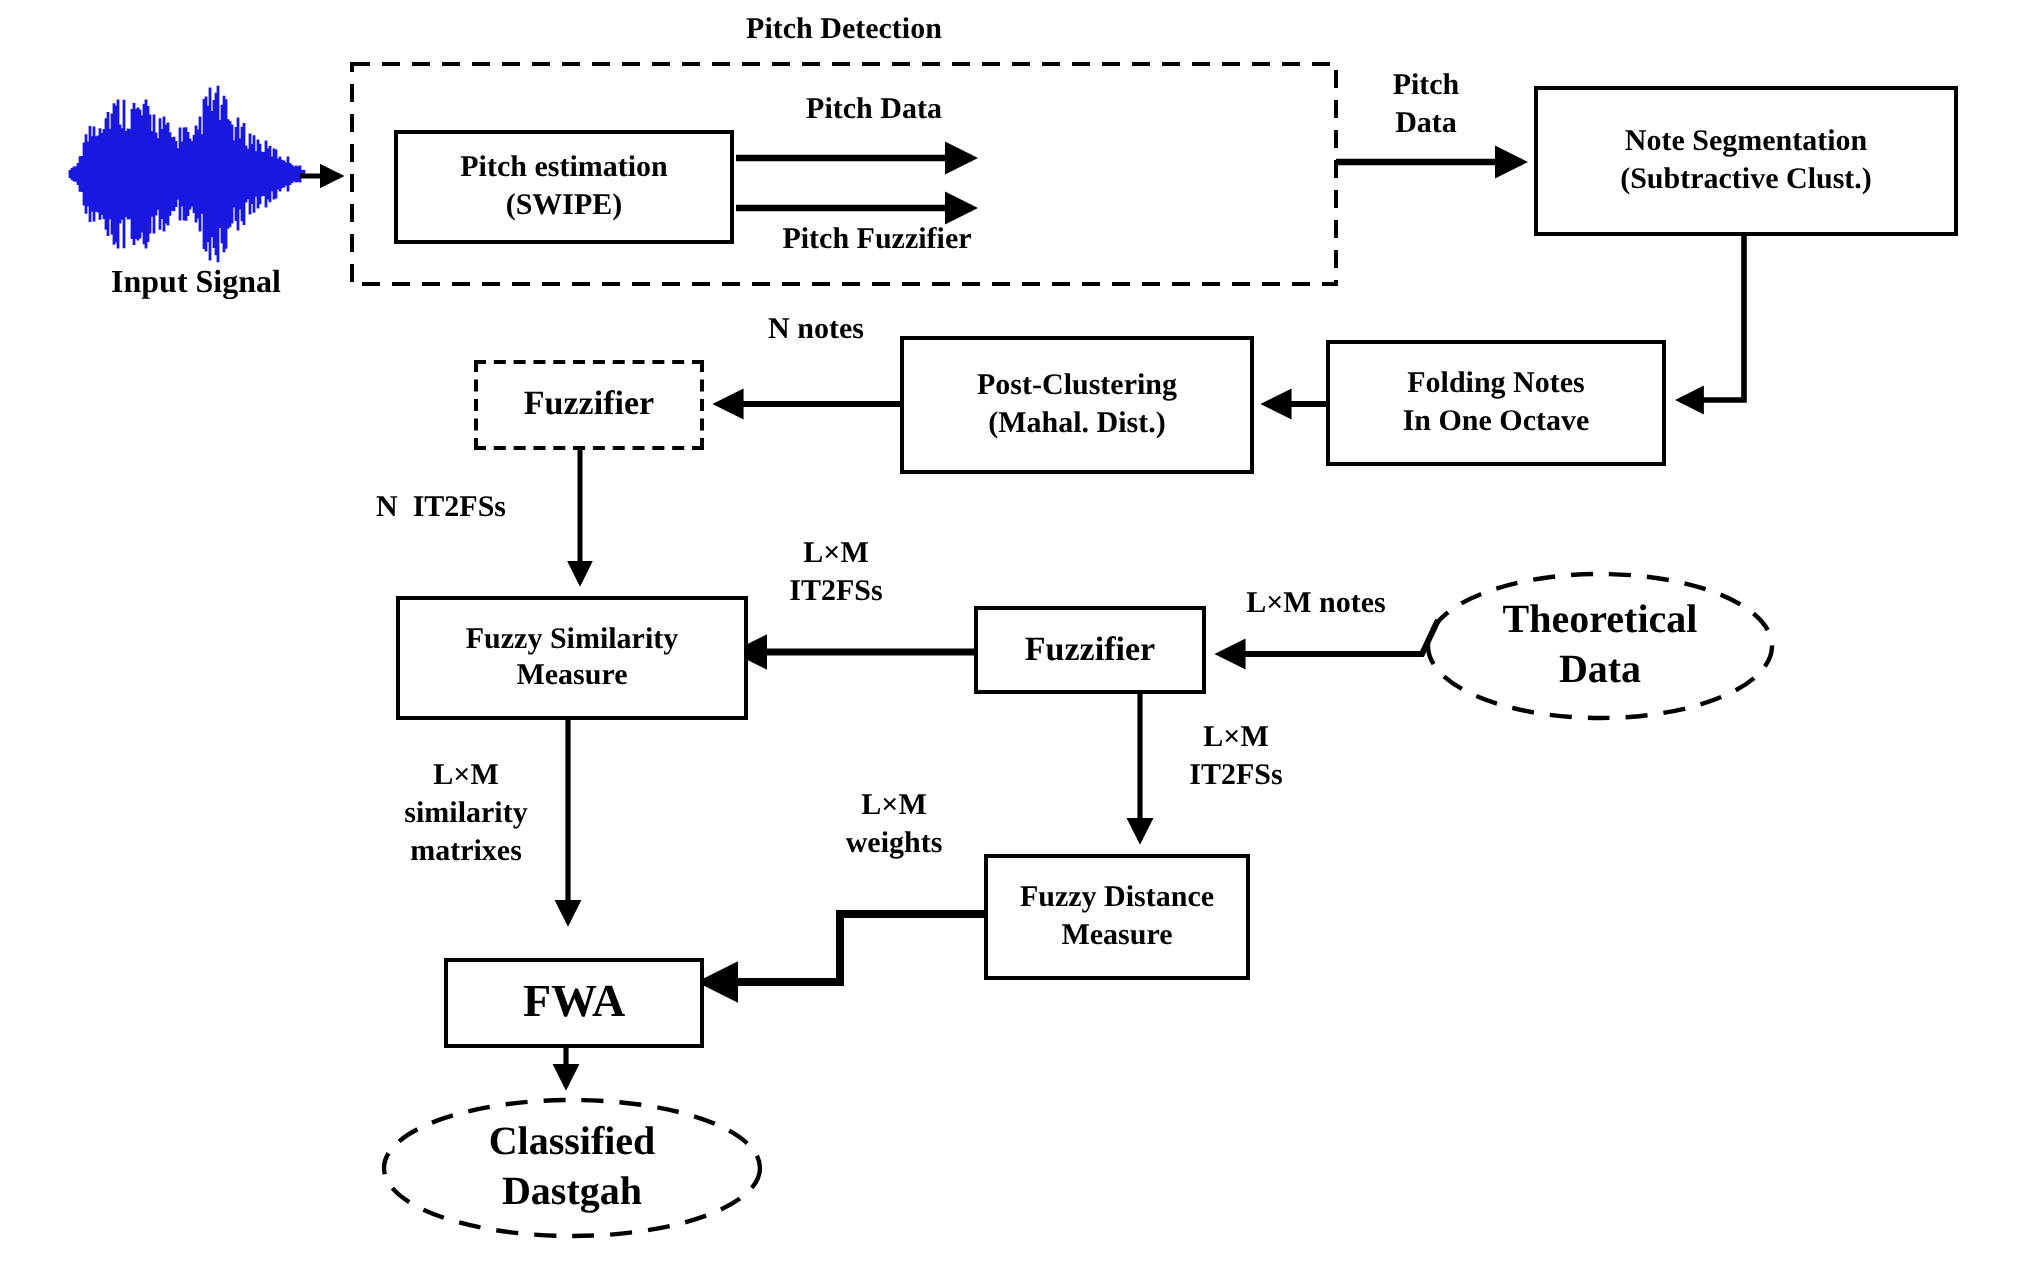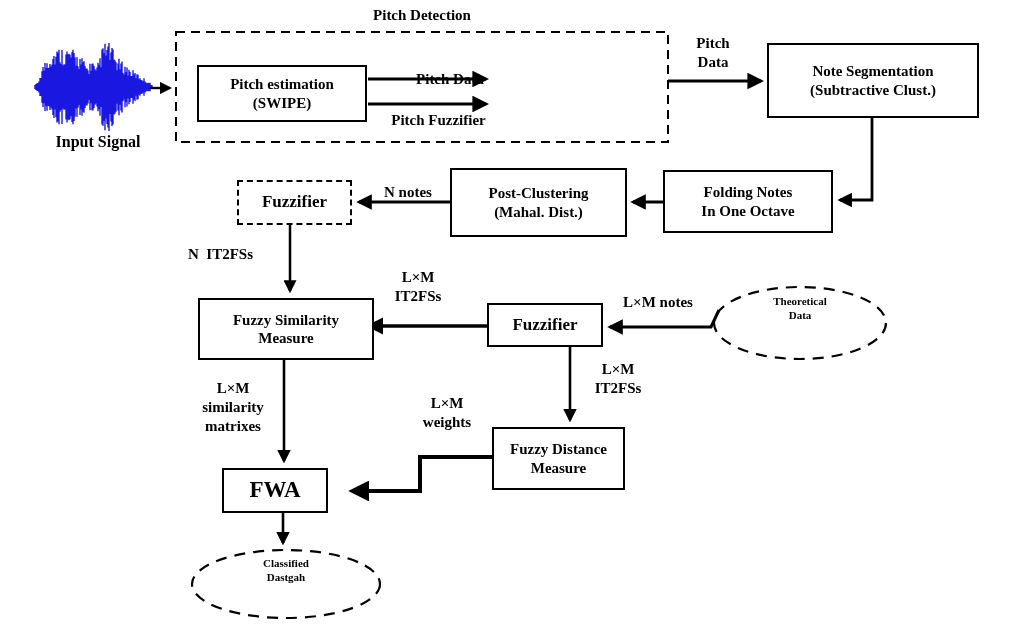--- a/index.html
+++ b/index.html
@@ -16,22 +16,22 @@
     text-align:center;font-size:15px;line-height:1.22;z-index:3;
   }
   .node.dashed{border:2px dashed #000;}
   .node.big{font-size:23px;}
   .elabel{
     position:absolute;text-align:center;font-size:15px;line-height:1.28;z-index:4;
     white-space:nowrap;
   }
   .elabel.pre{white-space:pre;margin-left:10px;}
   .ellipse-label{
-    position:absolute;display:flex;flex-direction:column;align-items:center;justify-content:flex-start;
-    text-align:center;font-size:11px;line-height:1.25;z-index:3;
+    position:absolute;display:flex;flex-direction:column;align-items:center;justify-content:center;
+    text-align:center;font-size:20px;line-height:1.25;z-index:3;
   }
   .caption{position:absolute;font-size:16px;z-index:4;}
   .wave{position:absolute;left:0;top:0;z-index:1;}
 </style>
 </head>
 <body>
 
 <div class="canvas">
 
   <svg class="wave" width="1012" height="643" aria-hidden="true">
@@ -107,39 +107,39 @@
   <div class="ellipse-label" style="left:724px;top:295px;width:152px;height:56px;">
     <div>Theoretical</div>
     <div>Data</div>
   </div>
 
   <div class="node" style="left:492px;top:427px;width:133px;height:63px;">
     <div>Fuzzy Distance</div>
     <div>Measure</div>
   </div>
 
-  <div class="node big" style="left:222px;top:468px;width:106px;height:45px;">
+  <div class="node big" style="left:222px;top:479px;width:130px;height:45px;">
     <div>FWA</div>
   </div>
 
   <div class="ellipse-label" style="left:206px;top:557px;width:160px;height:54px;">
     <div>Classified</div>
     <div>Dastgah</div>
   </div>
 
-  <div class="elabel" style="left:390px;top:46px;width:120px;margin-top:24px;">Pitch Data</div>
+  <div class="elabel" style="left:377px;top:46px;width:120px;">Pitch Data</div>
 
   <div class="elabel" style="left:366px;top:111px;width:145px;">Pitch Fuzzifier</div>
 
   <div class="elabel" style="left:682px;top:34px;width:62px;">
     <div>Pitch</div>
     <div>Data</div>
   </div>
 
-  <div class="elabel" style="left:372px;top:183px;width:72px;">N notes</div>
+  <div class="elabel" style="left:372px;top:156px;width:72px;">N notes</div>
 
   <div class="elabel pre" style="left:178px;top:245px;width:100px;text-align:left;">N  IT2FSs</div>
 
   <div class="elabel" style="left:384px;top:268px;width:68px;">
     <div>L×M</div>
     <div>IT2FSs</div>
   </div>
 
   <div class="elabel" style="left:608px;top:293px;width:100px;">L×M notes</div>
 

